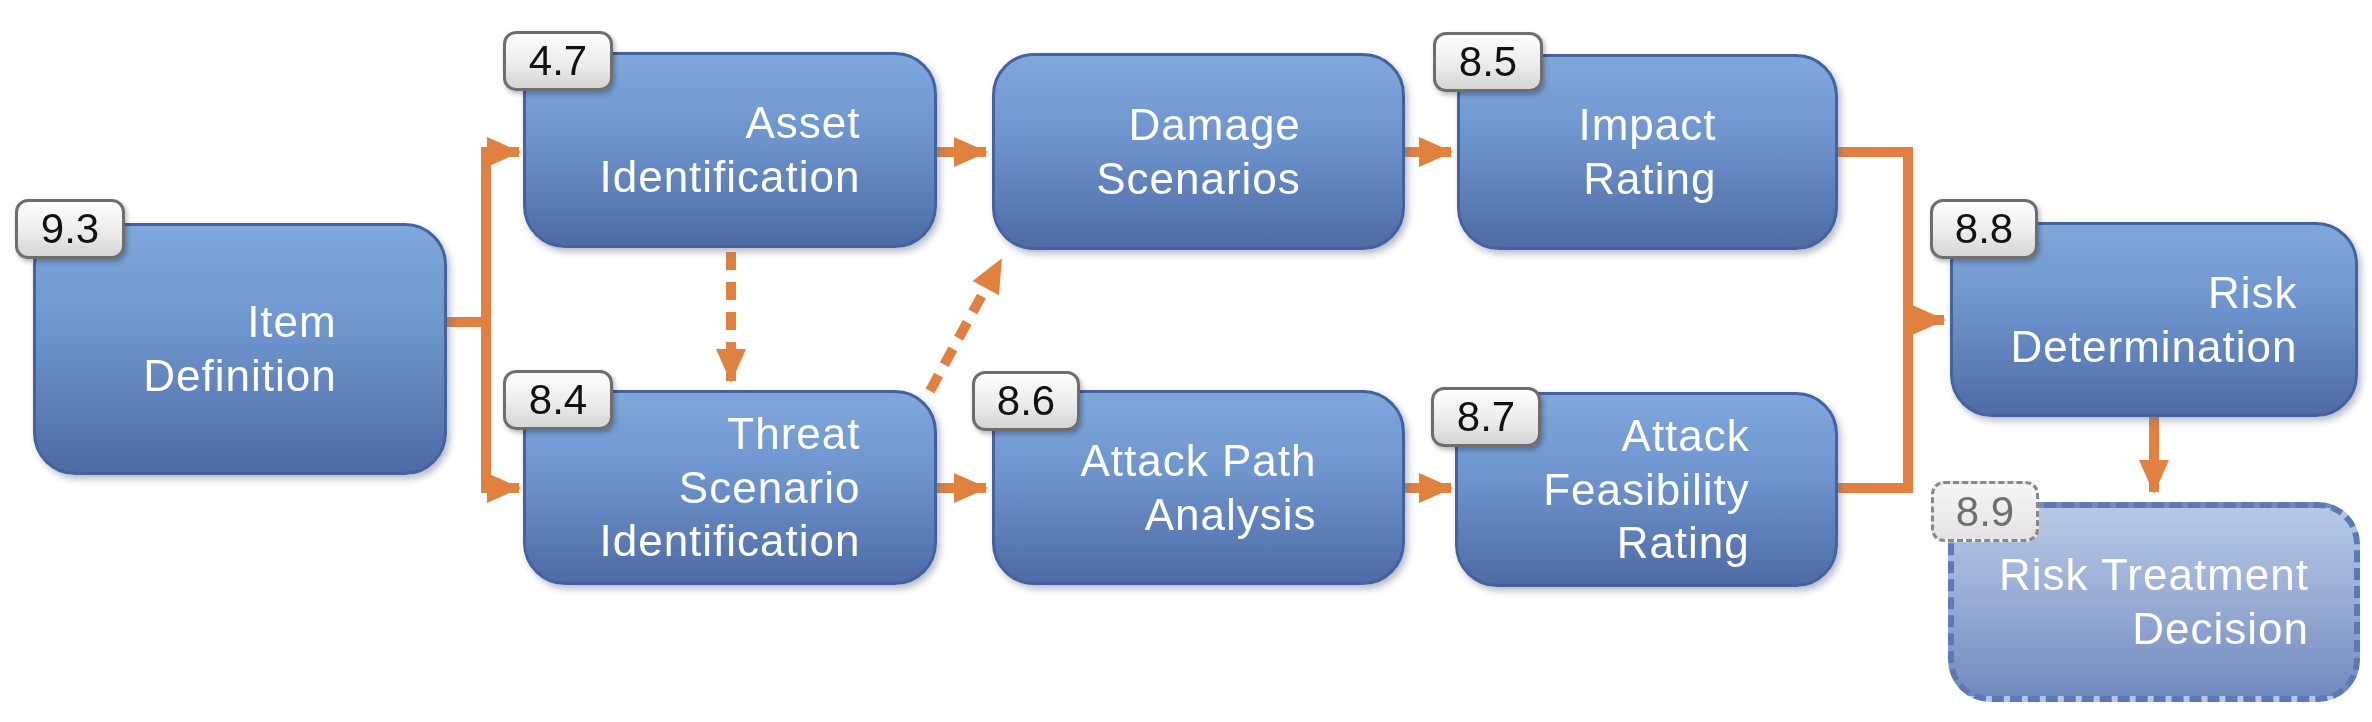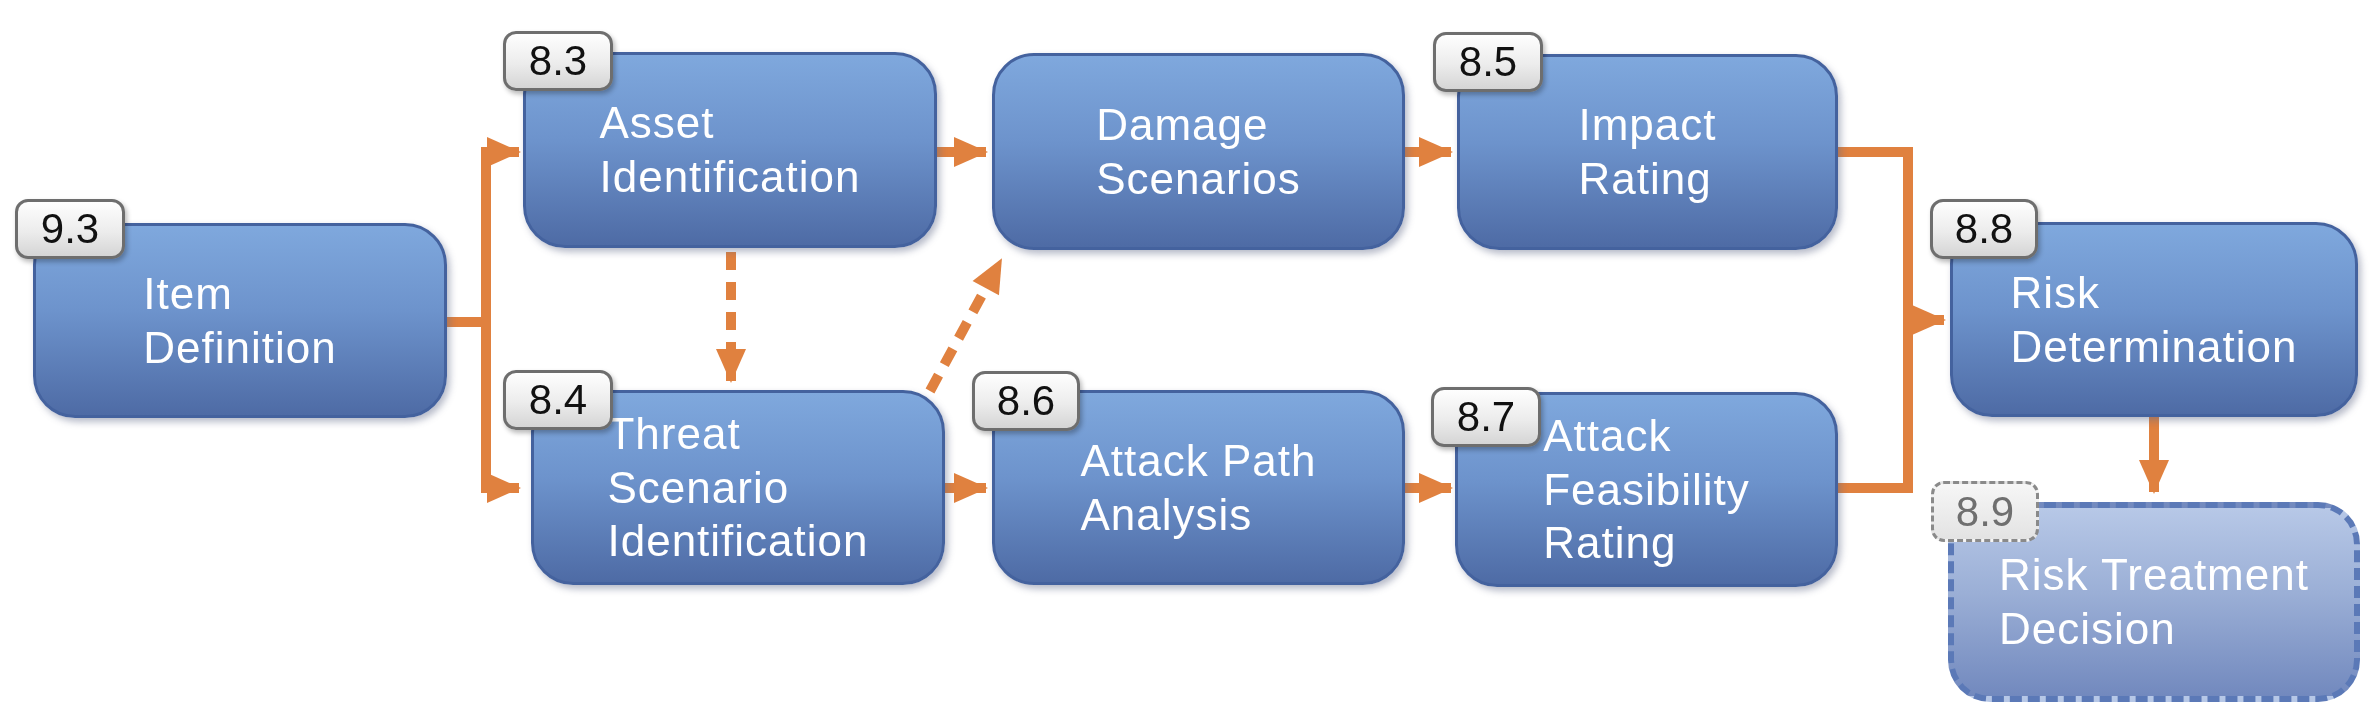--- a/index.html
+++ b/index.html
@@ -29,21 +29,21 @@
   }
   .node.pending {
     background: linear-gradient(to bottom, #b7c8e7 0%, #9bafd6 45%, #7289be 100%);
     border: 6px dashed #5b79b7;
     box-shadow: none;
   }
   .node-label {
     color: #ffffff;
     font-size: 44px;
     line-height: 1.22;
-    text-align: left;
+    text-align: right;
     white-space: pre-line;
     letter-spacing: 1px;
   }
   .tag {
     position: absolute;
     border-radius: 13px;
     background: linear-gradient(to bottom, #fefefe 0%, #ececec 55%, #d5d5d5 100%);
     border: 3px solid #6e6e6e;
     box-shadow: 2px 3px 5px rgba(0,0,0,0.28);
     display: flex;
@@ -82,41 +82,41 @@
       <path d="M937,488 L986,488" marker-end="url(#ah)"></path>
       <path d="M1405,488 L1451,488" marker-end="url(#ah)"></path>
       <path d="M1838,152 L1908,152 L1908,488 L1836,488"></path>
       <path d="M1903,320 L1944,320" marker-end="url(#ah)"></path>
       <path d="M2154,417 L2154,492" marker-end="url(#ah)"></path>
       <path stroke-dasharray="18 12" d="M731,252 L731,381" marker-end="url(#ah)"></path>
       <path stroke-dasharray="18 12" d="M930,391 L1001,260" marker-end="url(#ah)"></path>
     </g>
   </svg>
 
-  <div class="node" style="left:33px; top:223px; width:414px; height:195px;">
+  <div class="node" style="left:33px; top:223px; width:414px; height:252px;">
     <span class="node-label">Item
 Definition</span>
   </div>
 
   <div class="node" style="left:523px; top:52px; width:414px; height:196px;">
     <span class="node-label">Asset
 Identification</span>
   </div>
 
   <div class="node" style="left:992px; top:53px; width:413px; height:197px;">
     <span class="node-label">Damage
 Scenarios</span>
   </div>
 
   <div class="node" style="left:1457px; top:54px; width:381px; height:196px;">
     <span class="node-label">Impact
 Rating</span>
   </div>
 
-  <div class="node" style="left:523px; top:390px; width:414px; height:195px;margin-left:8px;">
+  <div class="node" style="left:523px; top:390px; width:414px; height:195px;">
     <span class="node-label">Threat
 Scenario
 Identification</span>
   </div>
 
   <div class="node" style="left:992px; top:390px; width:413px; height:195px;">
     <span class="node-label">Attack Path
 Analysis</span>
   </div>
 
@@ -131,21 +131,21 @@
 Determination</span>
   </div>
 
   <div class="node pending" style="left:1948px; top:502px; width:412px; height:200px;">
     <span class="node-label">Risk Treatment
 Decision</span>
   </div>
 
   <div class="tag" style="left:15px; top:199px; width:110px; height:60px;">9.3</div>
 
-  <div class="tag" style="left:503px; top:31px; width:110px; height:60px;">8.3</div>
+  <div class="tag" style="left:503px; top:31px; width:110px; height:60px;">4.7</div>
 
   <div class="tag" style="left:1433px; top:32px; width:110px; height:60px;">8.5</div>
 
   <div class="tag" style="left:503px; top:370px; width:110px; height:60px;">8.4</div>
 
   <div class="tag" style="left:972px; top:371px; width:108px; height:60px;">8.6</div>
 
   <div class="tag" style="left:1431px; top:387px; width:110px; height:60px;">8.7</div>
 
   <div class="tag" style="left:1930px; top:199px; width:108px; height:60px;">8.8</div>

